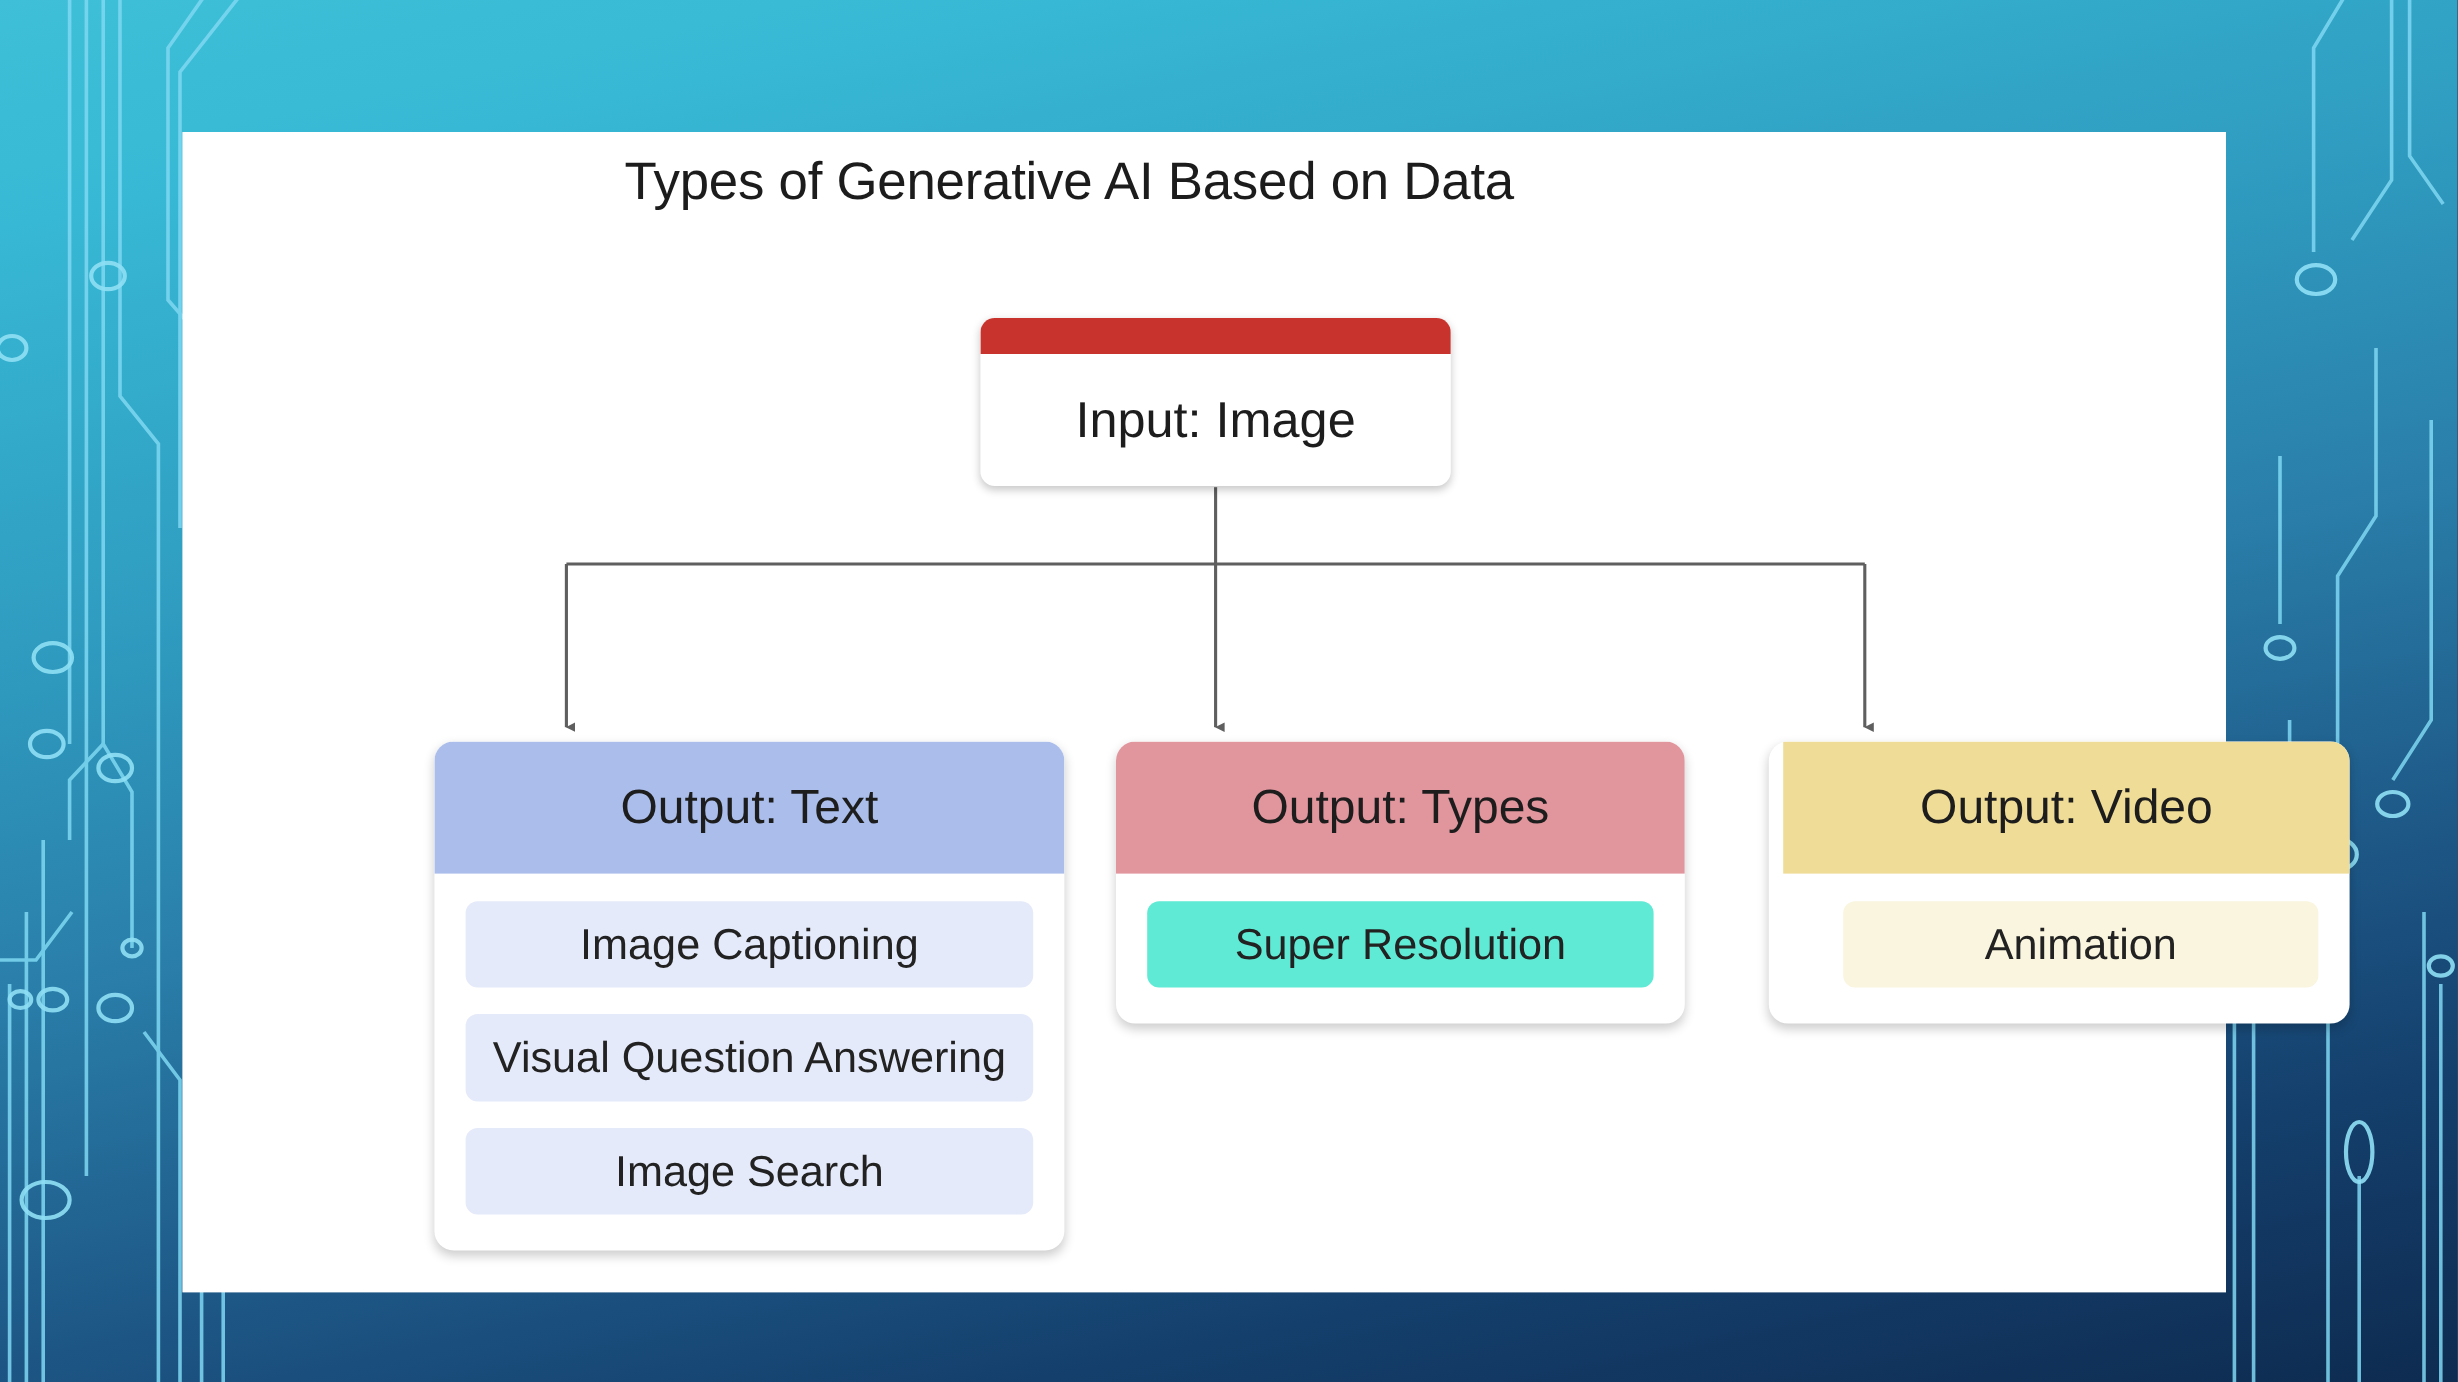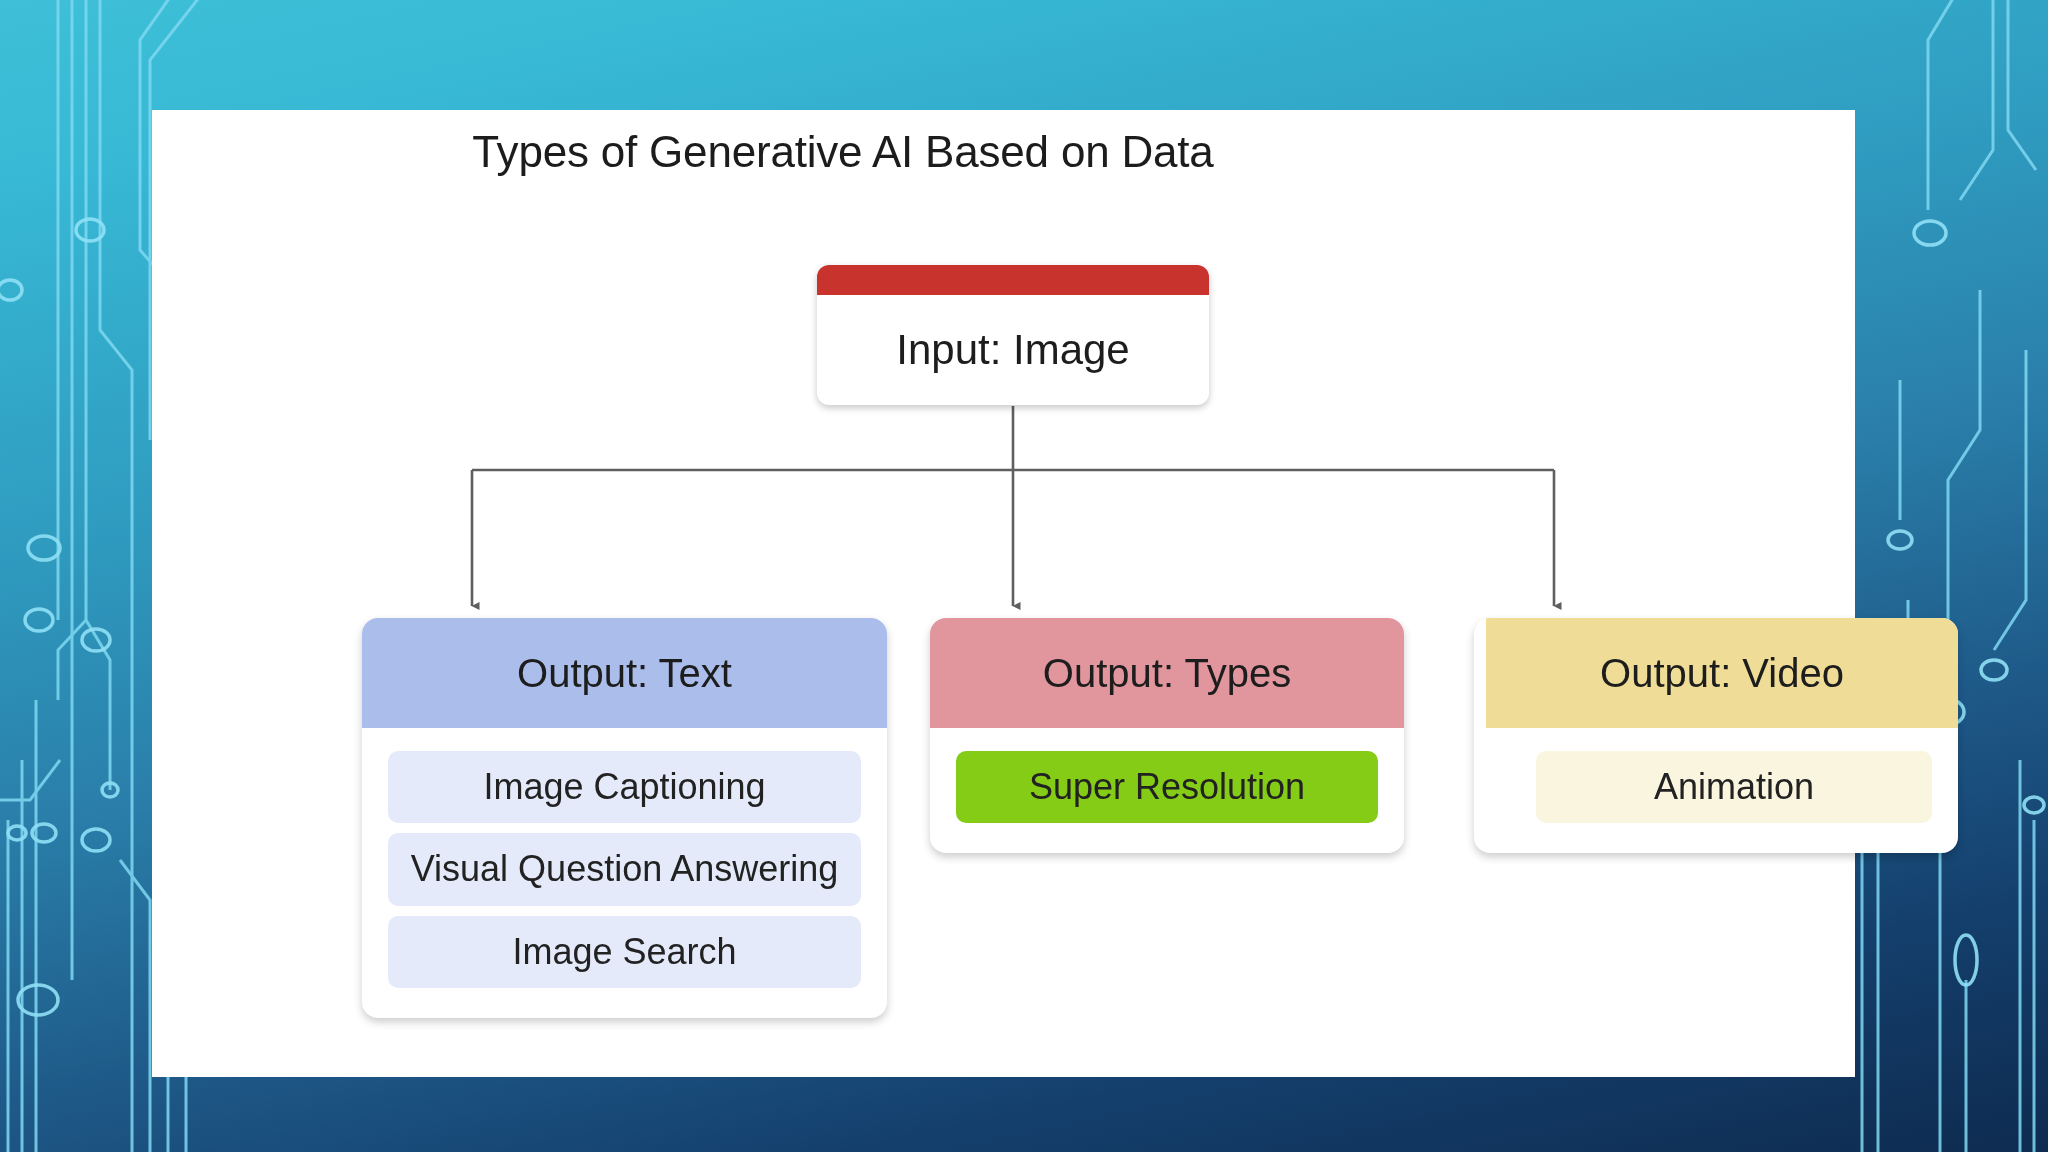--- a/index.html
+++ b/index.html
@@ -52,20 +52,21 @@
     position: absolute;
     left: 0;
     top: 17px;
     width: 1382px;
     text-align: center;
     font-size: 44px;
     font-weight: 400;
     color: #1c1c1c;
     letter-spacing: -0.2px;
     white-space: nowrap;
+    padding-left: 48px;
   }
 
   
   #connectors {
     position: absolute;
     left: 0;
     top: 0;
     width: 1703px;
     height: 967px;
     pointer-events: none;
@@ -109,21 +110,21 @@
     display: flex;
     align-items: center;
     justify-content: center;
     font-size: 40px;
     color: #1d1d1d;
   }
   .card-body {
     padding: 23px 26px 30px 26px;
     display: flex;
     flex-direction: column;
-    gap: 10px;
+    gap: 22px;
   }
   .sub-pill {
     border-radius: 10px;
     display: flex;
     align-items: center;
     justify-content: center;
     text-align: center;
     font-size: 36px;
     color: #222222;
     line-height: 1.12;
@@ -132,21 +133,21 @@
   }
 
   
   #card-text        { left: 210px;  top: 508px;  width: 525px; }
   #card-text .card-header { background: #aabdeb; }
   #card-text .sub-pill    { background: #e4eaf9; }
 
   
   #card-image       { left: 778px;  top: 508px;  width: 474px; }
   #card-image .card-header { background: #e1959d; }
-  #card-image .sub-pill    { background: #84cc16; }
+  #card-image .sub-pill    { background: #5eead4; }
 
   
   #card-video       { left: 1322px; top: 508px;  width: 472px; padding-left: 12px; }
   #card-video .card-header { background: #efdc96; }
   #card-video .sub-pill    { background: #faf5df; margin-left: 24px; }
 </style>
 </head>
 <body>
 
 <div id="slide-root">

